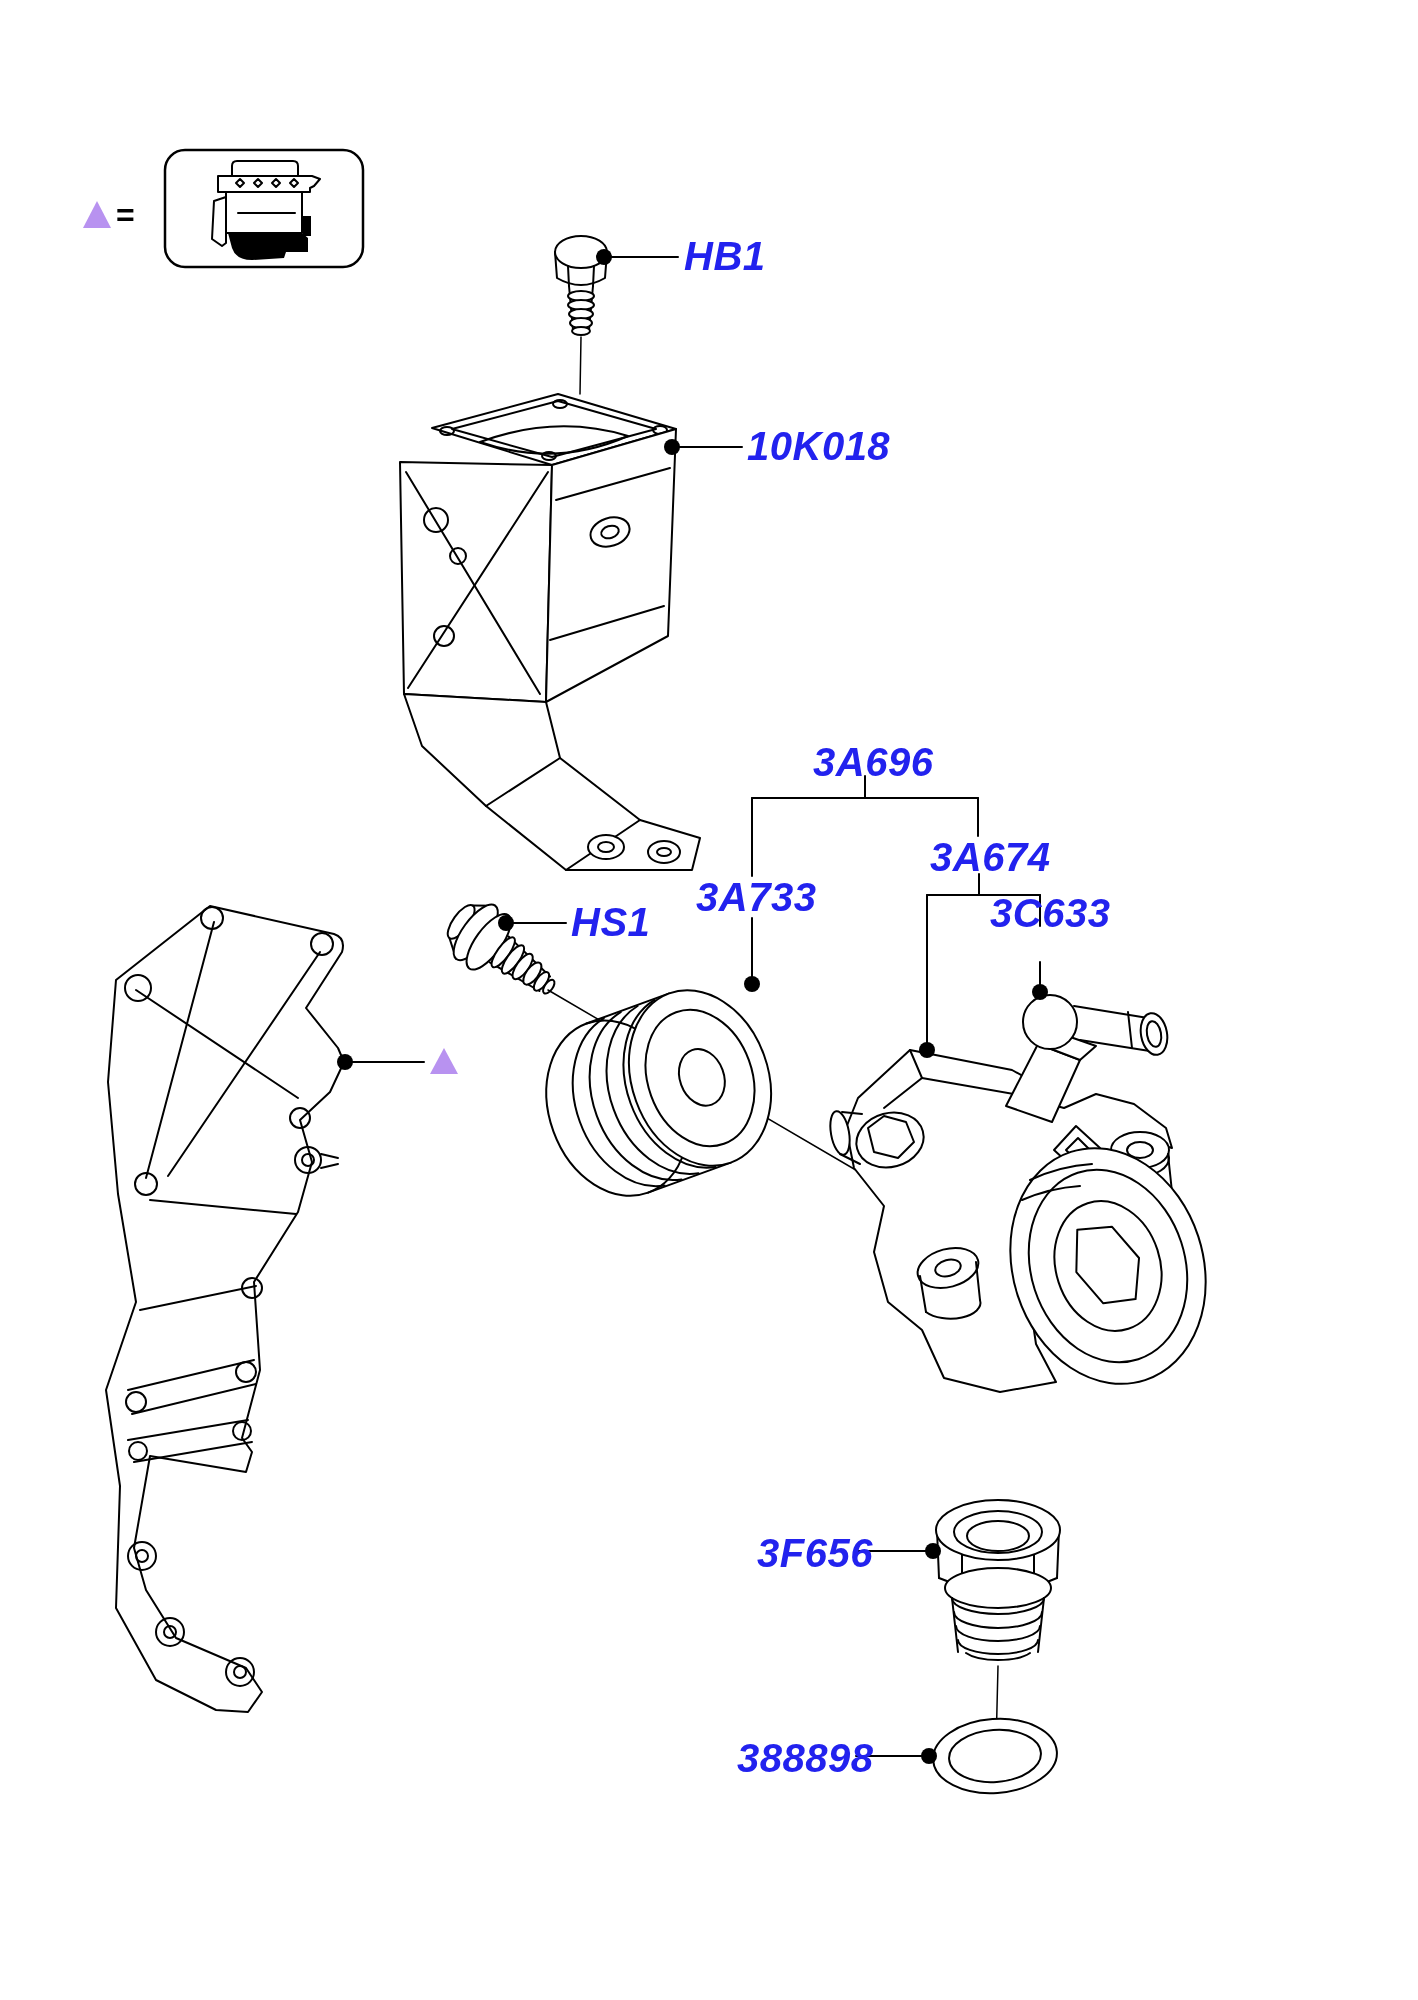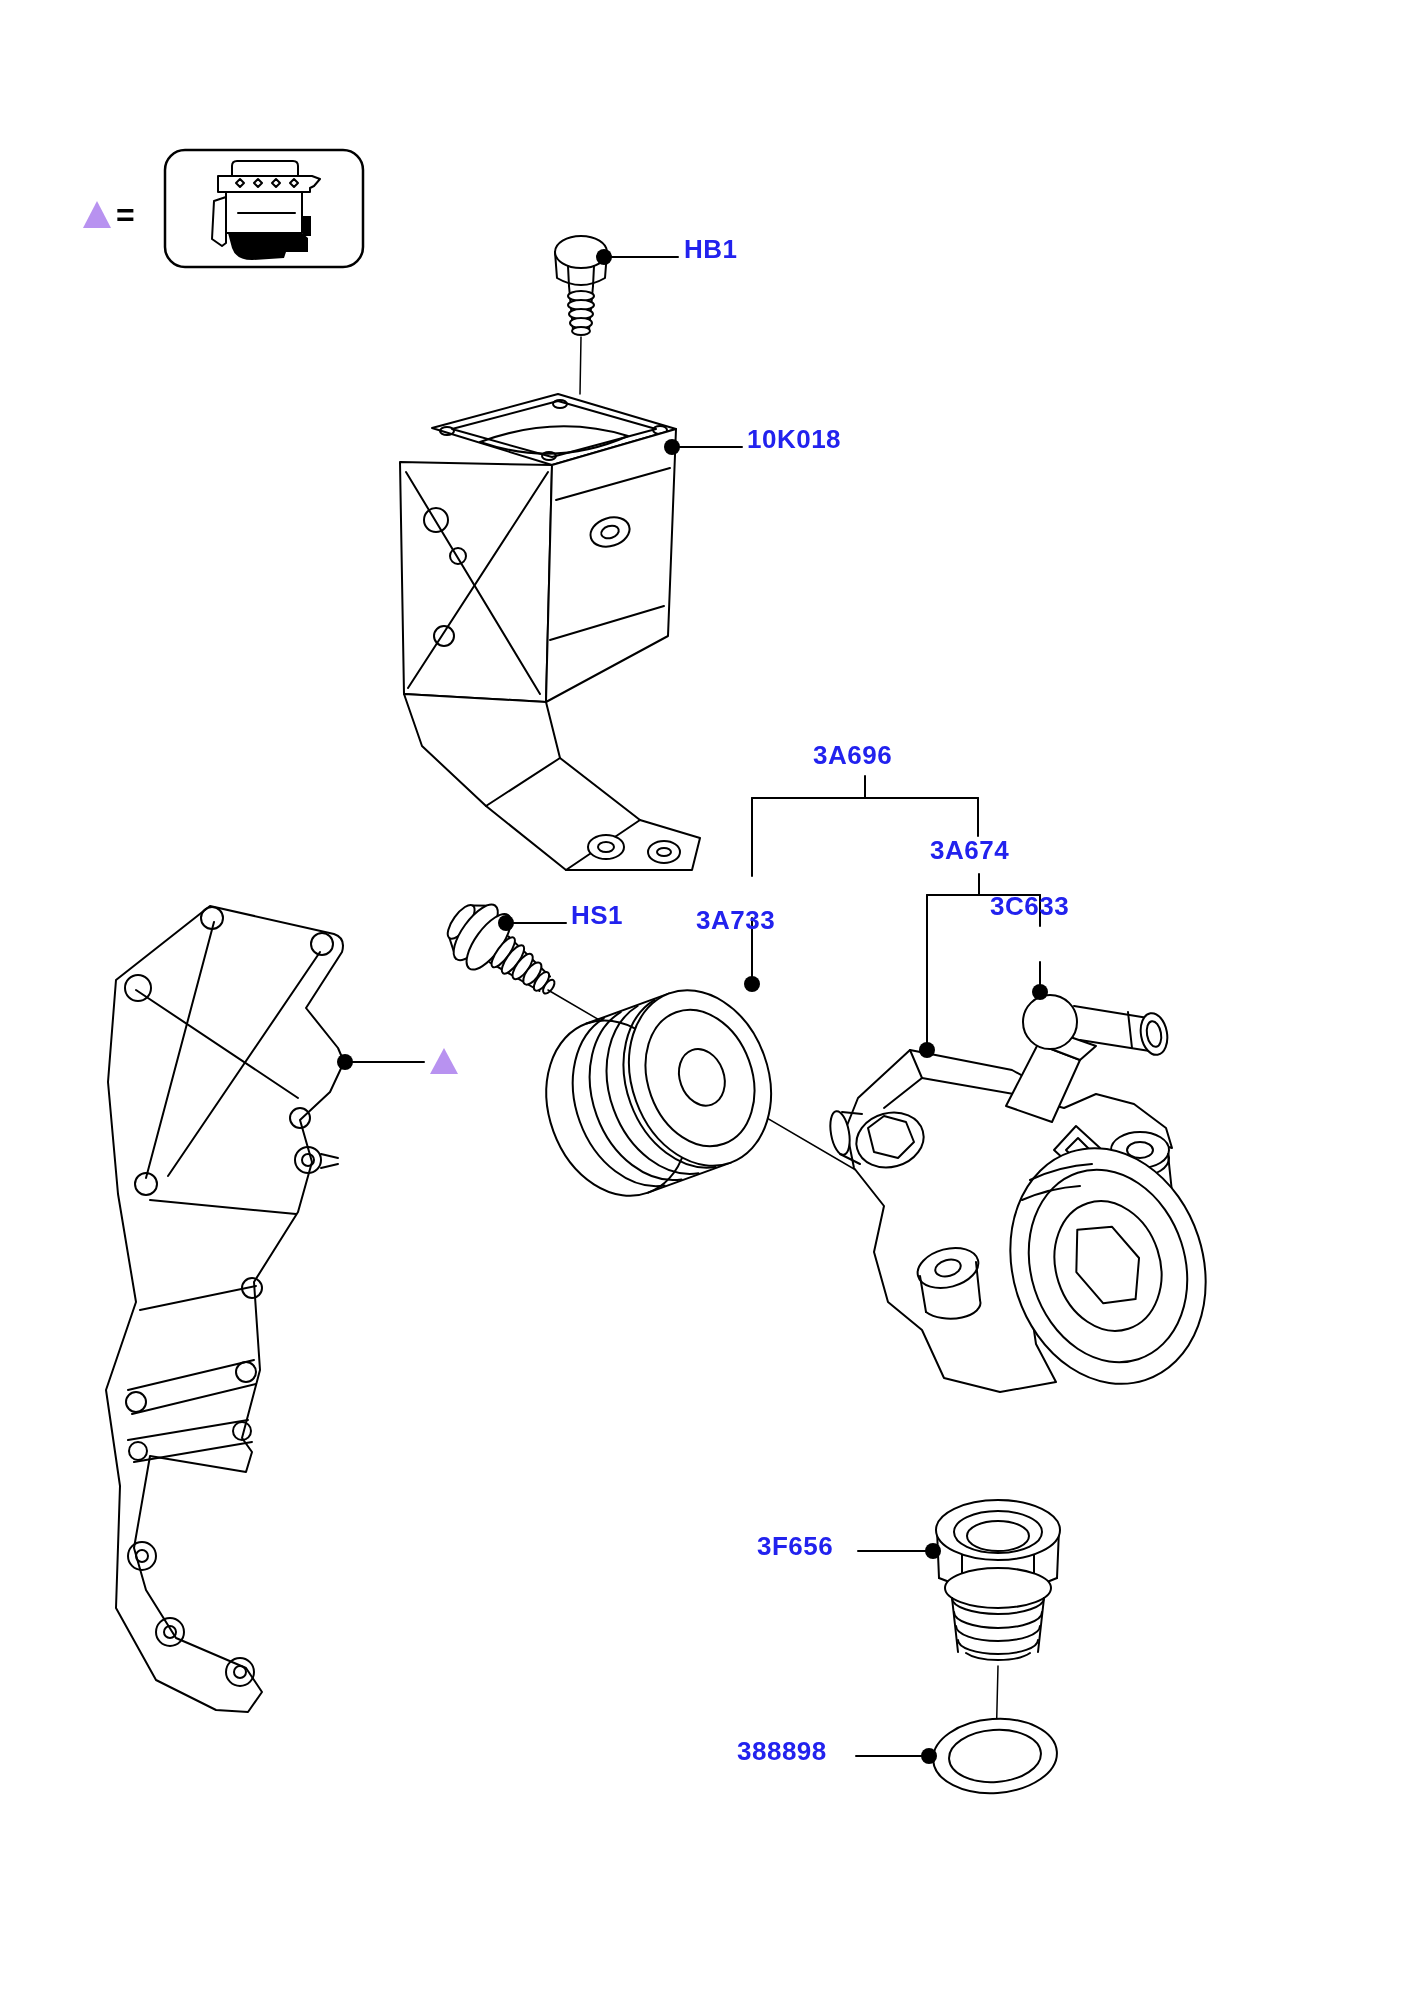--- a/index.html
+++ b/index.html
@@ -1,21 +1,21 @@
 <!DOCTYPE html>
 <html style="--label: #2222ee; --marker: #b892f0; --line: #000000; --bg: #ffffff;"><head>
 <meta charset="utf-8">
 <style>
   :root { --label:#2222ee; --marker:#b892f0; --line:#000000; --bg:#ffffff; }
   html,body { margin:0; padding:0; background:#fff; }
   #page { position:relative; width:1418px; height:2000px; background:var(--bg); overflow:hidden;
           font-family:"Liberation Sans", sans-serif; }
   svg { position:absolute; left:0; top:0; }
-  .lbl { position:absolute; color:var(--label); font-weight:bold; font-size:26px; line-height:1;
-         white-space:nowrap; letter-spacing:0.5px; }
+  .lbl { position:absolute; color:var(--label); font-weight:bold; font-size:40px; line-height:1;
+         white-space:nowrap; letter-spacing:0.5px;font-style:italic; }
   .eq  { position:absolute; color:#000; font-weight:bold; font-size:32px; line-height:1; }
   .ftblock { position:absolute; left:1080px; top:1763px; width:230px; text-align:center;
              color:#000; font-size:27px; line-height:36px; }
   .copy { position:absolute; left:330px; top:1880px; width:700px; text-align:center;
           color:#000; font-size:29px; }
 </style>
 </head>
 <body>
 
 <div id="page">
@@ -249,21 +249,21 @@
     <line x1="856" y1="1756" x2="922" y2="1756"></line>
           <circle cx="929" cy="1756" r="8" stroke="none"></circle>
   </g>
 </g>
 </svg>
 
 <div class="eq" style="left:116px; top:199px;">=</div>
 <div class="lbl" style="left:684px; top:236px;">HB1</div>
 <div class="lbl" style="left:747px; top:426px;">10K018</div>
 <div class="lbl" style="left:813px; top:742px;">3A696</div>
-<div class="lbl" style="left:696px; top:907px;">3A733</div>
+<div class="lbl" style="left:696px; top:877px;">3A733</div>
 <div class="lbl" style="left:930px; top:837px;">3A674</div>
 <div class="lbl" style="left:990px; top:893px;text-align:center;">3C633</div>
 <div class="lbl" style="left:571px; top:902px;text-align:center;">HS1</div>
 <div class="lbl" style="left:757px; top:1533px;">3F656</div>
 <div class="lbl" style="left:737px; top:1738px;text-align:center;">388898</div>
 
 
 
 </div>
 

